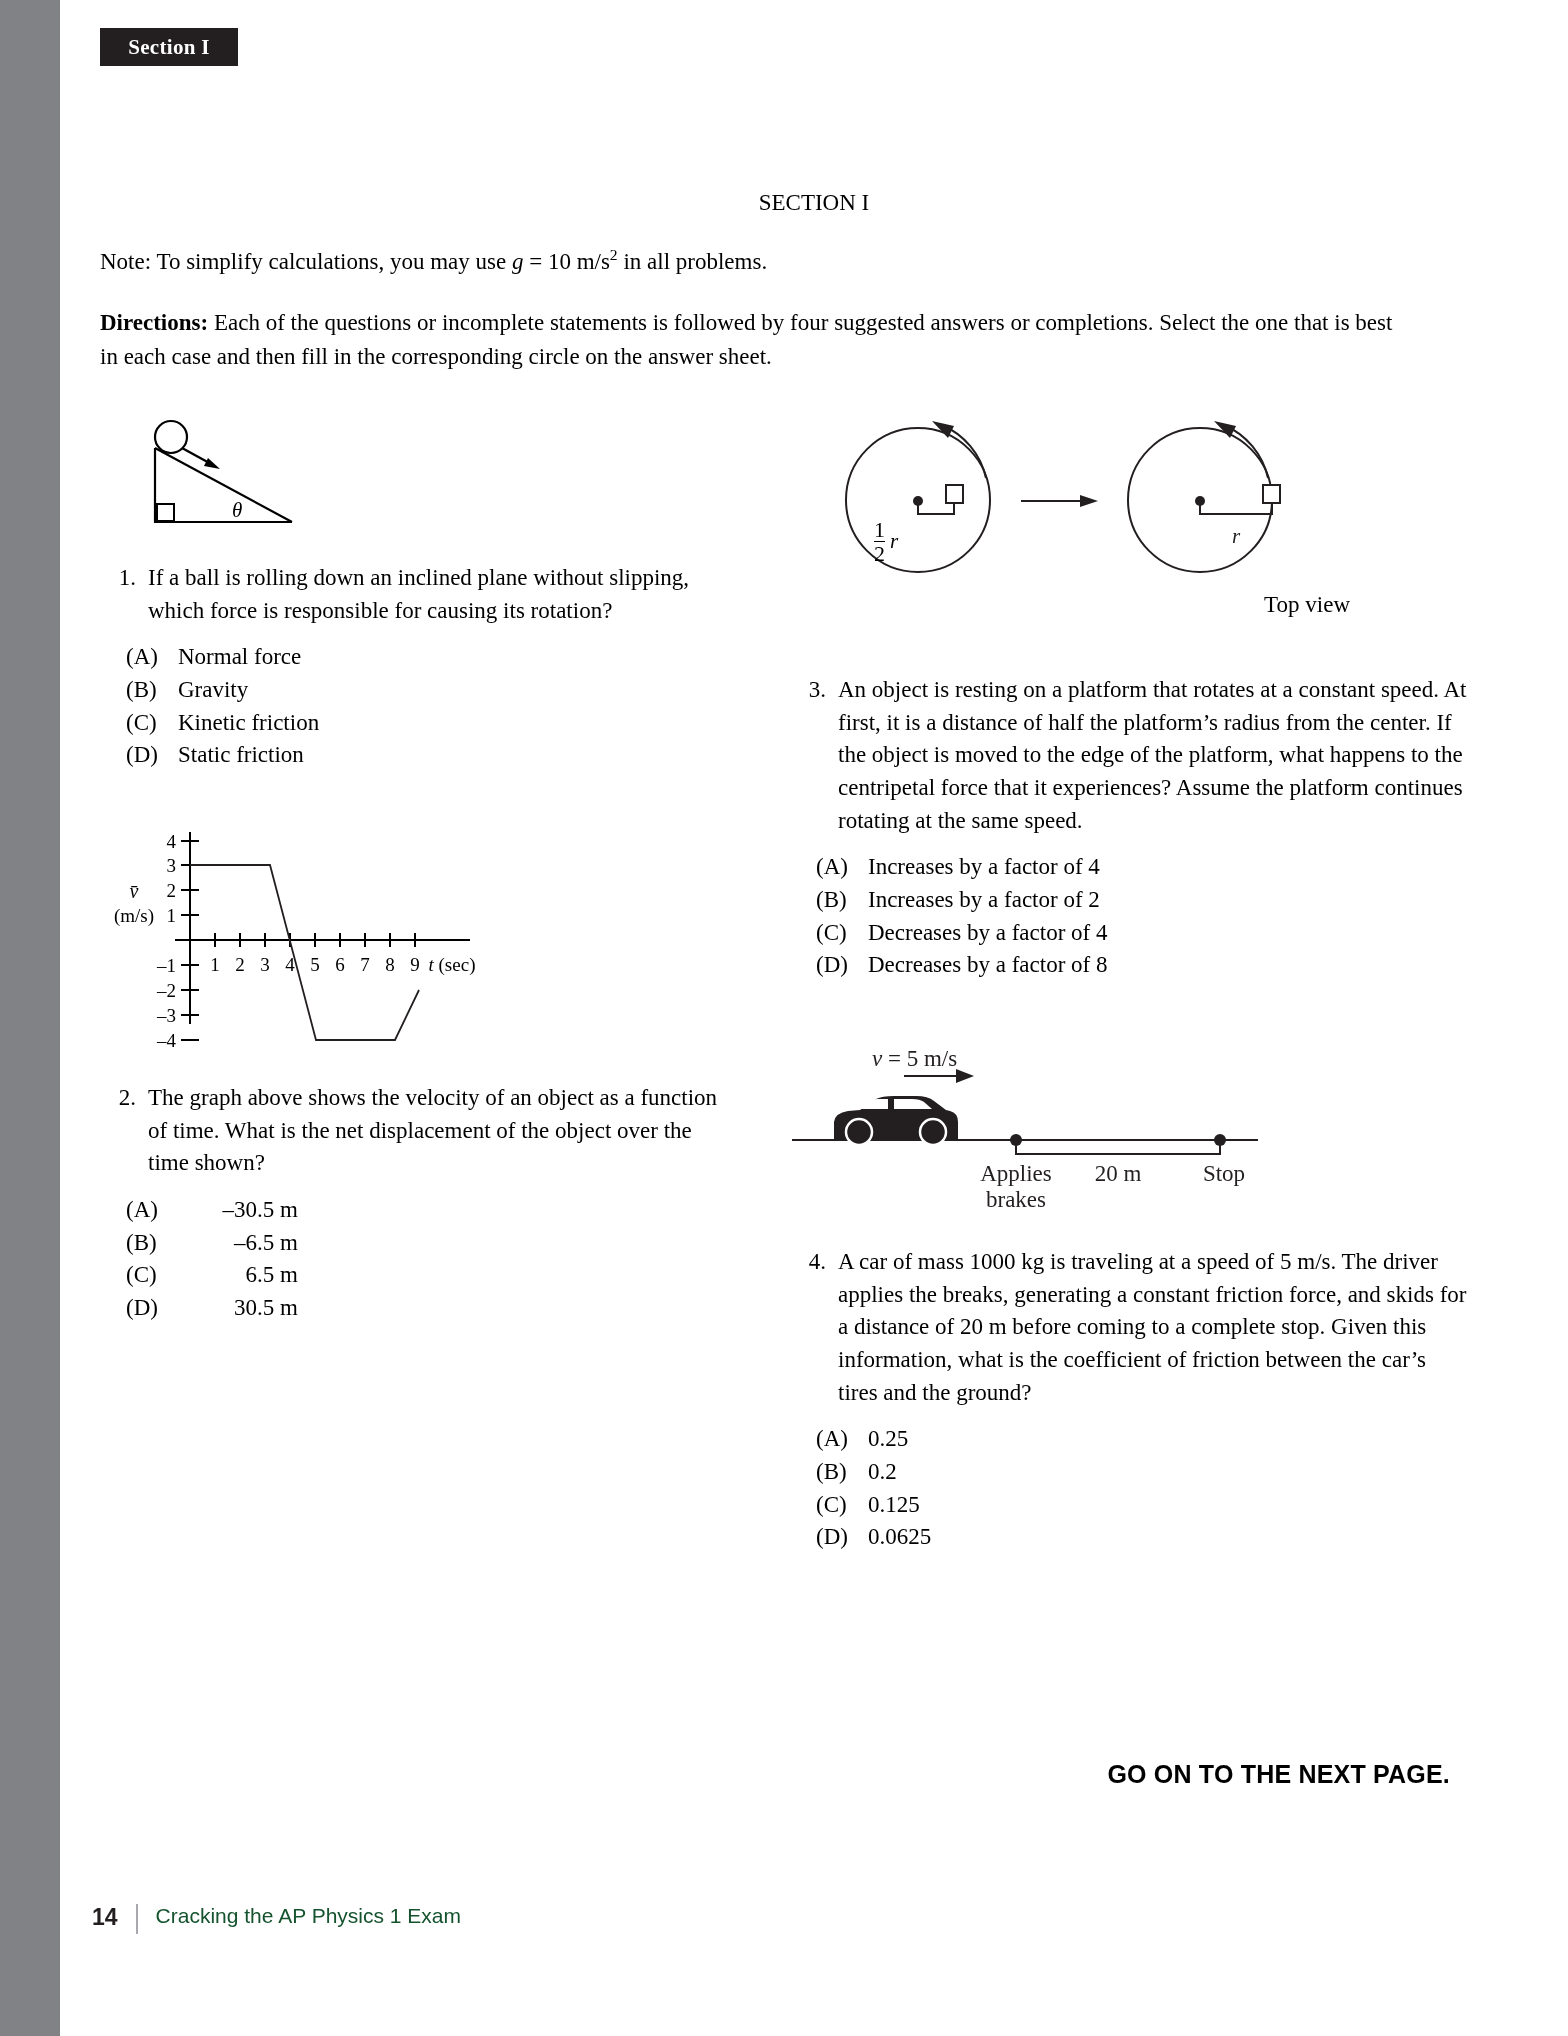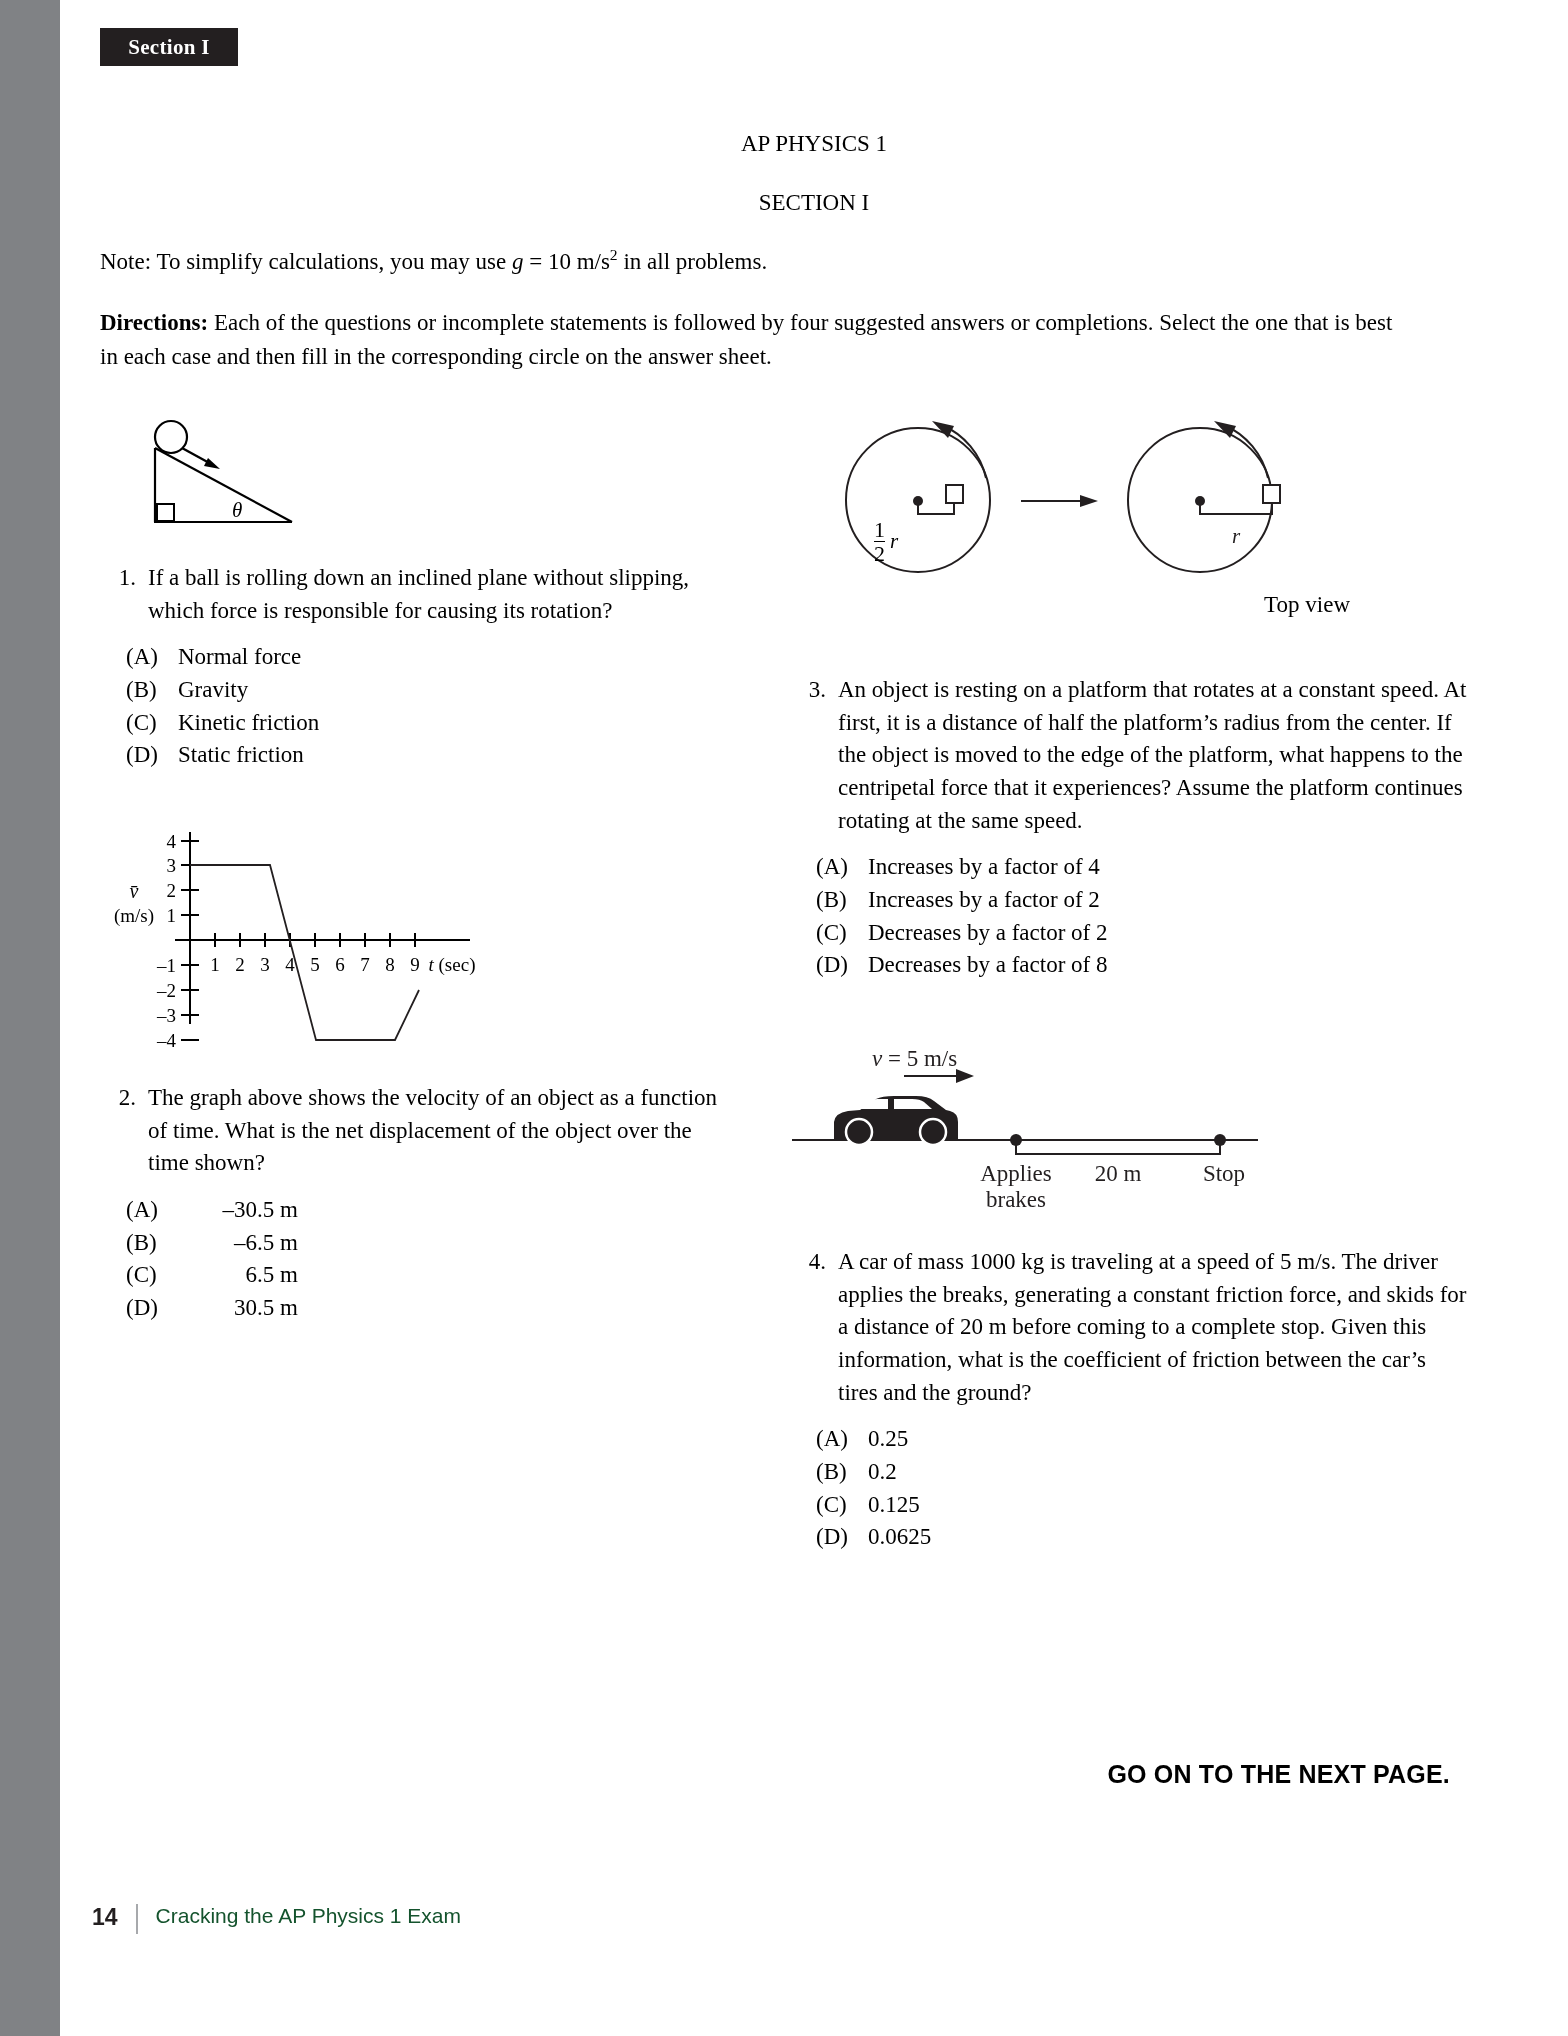--- a/index.html
+++ b/index.html
@@ -160,21 +160,20 @@
 </style>
 </head>
 <body>
 
 <div class="page">
 
   <div class="gutter"></div>
 
   <div class="section-tab">Section I</div>
 
-  <div class="title-1">AP PHYSICS 1</div>
   <div class="title-2">SECTION I</div>
 
   <div class="note">
     <span>Note: To simplify calculations, you may use </span><i class="it">g</i><span> = 10 m/s</span><sup>2</sup><span> in all problems.</span>
   </div>
 
   <div class="directions">
     <b>Directions:</b><span>  Each of the questions or incomplete statements is followed by four suggested answers or completions. Select the one that is best in each case and then fill in the corresponding circle on the answer sheet.</span>
   </div>
 
@@ -355,21 +354,21 @@
         <div class="choice">
           <span class="lbl">(A)</span>
           <span class="val">Increases by a factor of 4</span>
         </div>
         <div class="choice">
           <span class="lbl">(B)</span>
           <span class="val">Increases by a factor of 2</span>
         </div>
         <div class="choice">
           <span class="lbl">(C)</span>
-          <span class="val">Decreases by a factor of 2</span>
+          <span class="val">Decreases by a factor of 4</span>
         </div>
         <div class="choice">
           <span class="lbl">(D)</span>
           <span class="val">Decreases by a factor of 8</span>
         </div>
       </div>
     </div>
 
     <div style="position:relative;height:190px;margin-top:36px;">
       <svg width="470" height="190" viewBox="0 0 470 190">

